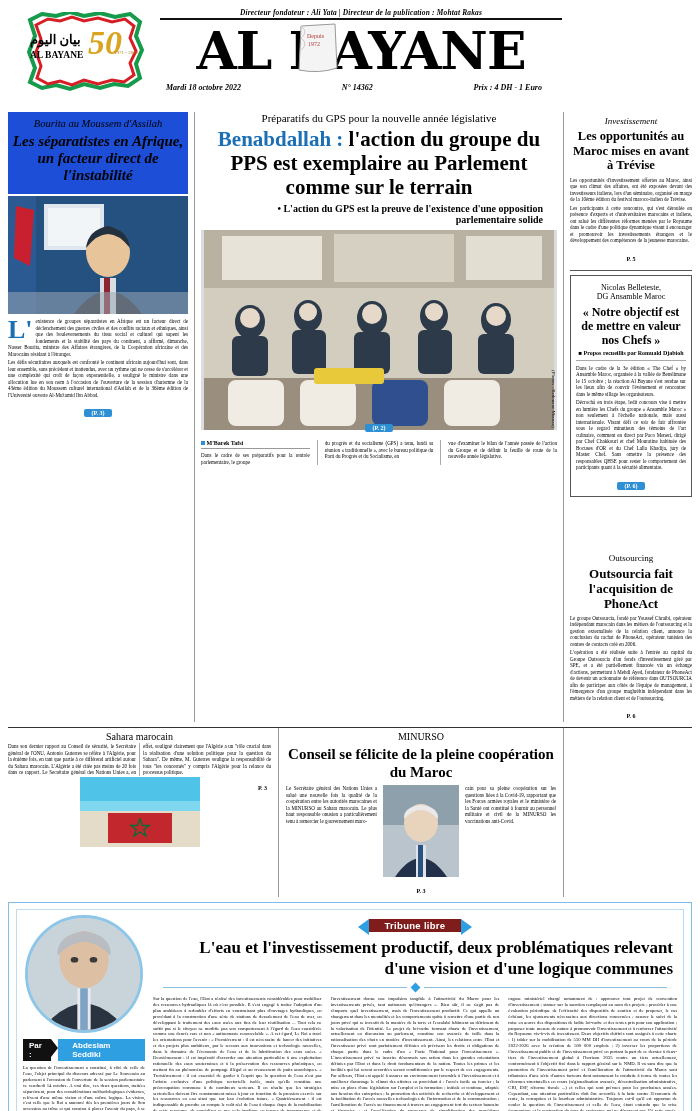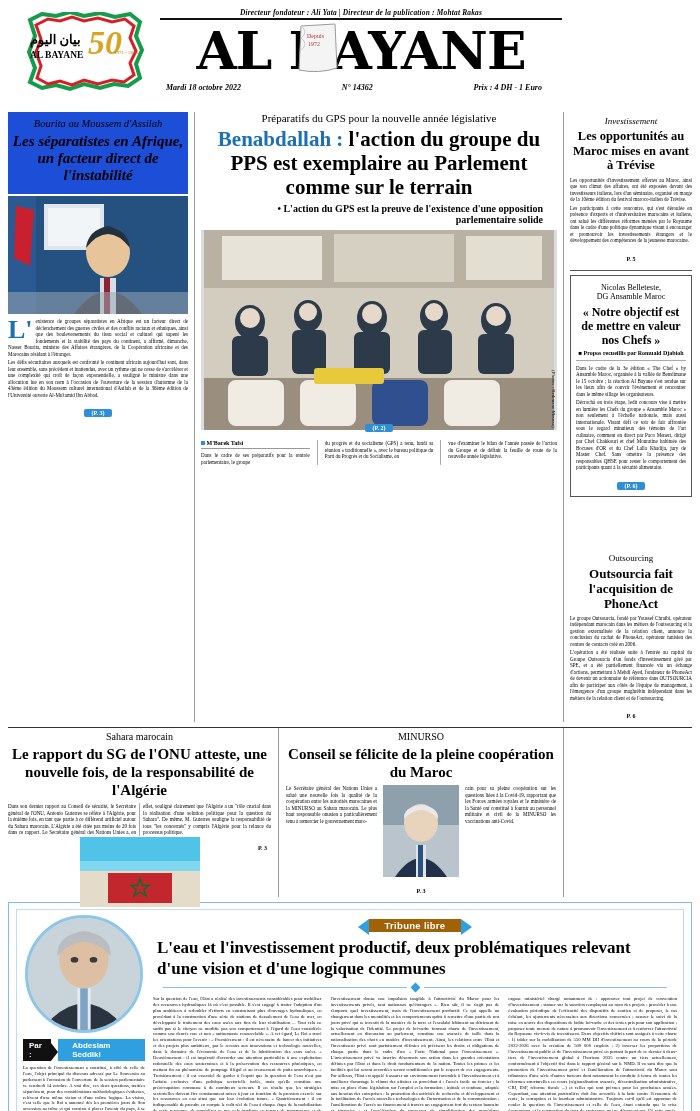--- a/index.html
+++ b/index.html
@@ -56,31 +56,31 @@
   .divider-h { border-top: 1px solid #555; margin: 5px 0 4px; }
   .divider-thin { border-top: .6px solid #aaa; margin: 4px 0; }
 
   .box-right { border: .8px solid #555; padding: 4px 5px; }
   .credit-v { writing-mode: vertical-rl; font-size: 5px; position:absolute; right:1px; bottom:2px; color:#111; }
 
   
   .tribune { border: 1px solid #7fbde6; margin-top: 5px; padding: 6px 7px 5px; background:#fff; }
   .tribune-inner { border: .8px solid #bfdcf1; padding: 5px 6px; display:flex; gap: 8px; }
   .trib-badge-wrap { text-align:center; }
-  .trib-badge { display:inline-block; background:#a16207; color:#fff; font-size:9.5px; font-weight:bold; padding: 1px 16px; position:relative; font-family:"Liberation Sans",sans-serif; letter-spacing:.3px;}
+  .trib-badge { display:inline-block; background:#7f1d1d; color:#fff; font-size:9.5px; font-weight:bold; padding: 1px 16px; position:relative; font-family:"Liberation Sans",sans-serif; letter-spacing:.3px;}
   .trib-badge:before, .trib-badge:after{ content:""; position:absolute; top:0; border:8px solid transparent; }
   .trib-badge:before{ left:-11px; border-right-color:#2e9fe0; border-left:0; border-width: 8px 11px 8px 0;}
   .trib-badge:after{ right:-11px; border-left-color:#2e9fe0; border-right:0; border-width: 8px 0 8px 11px;}
-  .trib-title { text-align:left; font-size: 17px; font-weight: bold; line-height: 21px; padding: 4px 4px 2px; }
+  .trib-title { text-align:right; font-size: 17px; font-weight: bold; line-height: 21px; padding: 4px 4px 2px; }
   .diamond-rule { display:flex; align-items:center; gap:5px; padding: 3px 10px 5px;}
   .diamond-rule .ln { flex:1; border-top:.7px solid #8bbfe0; }
   .diamond { width:7px;height:7px;background:#2e9fe0;transform:rotate(45deg); }
   .author-pic { width: 122px; flex: 0 0 122px; }
   .author-circle { width:118px;height:118px;border-radius:50%;border:3px solid #8ec6e8;background:#cfd8de;overflow:hidden;position:relative;margin:0 auto;}
-  .par-bar { display:flex; align-items:flex-end; justify-content:center; margin: 6px auto 4px; }
+  .par-bar { display:flex; align-items:flex-start; justify-content:center; margin: 6px auto 4px; }
   .par-dark { background:#111; color:#fff; font-size:8px; font-weight:bold; padding:2px 6px; font-family:"Liberation Sans",sans-serif;}
   .par-blue { background:#2e9fe0; color:#fff; font-size:8px; font-weight:bold; padding:2px 10px 2px 14px; font-family:"Liberation Sans",sans-serif;}
   .par-tri { width:0;height:0;border-top:9px solid transparent;border-bottom:9px solid transparent;border-left:7px solid #111;}
 
   .tiny-just { font-size: 4.7px; line-height: 5.9px; text-align: justify; }
 </style>
 </head>
 <body>
 
 <div class="page">
@@ -262,21 +262,20 @@
           <span class="ptxt">P. 6</span>
         </div>
       </div>
     </div>
   </div>
 
   <div style="border-top:1.2px solid #333;margin-top:5px;display:flex;">
 
     <div style="width:270px;flex:0 0 270px;padding-right:7px;">
       <div class="kicker" style="font-size:10px;">Sahara marocain</div>
-      <div style="text-align:center;font-weight:bold;font-size:15px;line-height:18px;padding:2px 0 4px;">Le rapport du SG de l'ONU atteste, une nouvelle fois, de la responsabilité de l'Algérie</div>
       <div style="position:relative;">
         <div class="cols2 body-text">
           <span>Dans son dernier rapport au Conseil de sécurité, le Secrétaire général de l'ONU, Antonio Guterres se réfère à l'Algérie, pour la énième fois, en tant que partie à ce différend artificiel autour du Sahara marocain. L'Algérie a été citée pas moins de 20 fois dans ce rapport. Le Secrétaire général</span>
           <span>des Nations Unies a, en effet, souligné clairement que l'Algérie a un "rôle crucial dans la réalisation d'une solution politique pour la question du Sahara". De même, M. Guterres souligne la responsabilité de tous "les concernés" y compris l'Algérie pour la relance du processus politique.</span>
         </div>
         <div style="position:absolute;left:72px;top:34px;width:120px;height:70px;">
           <svg viewBox="0 0 120 70" style="width:100%;height:100%;display:block">
             <rect width="120" height="24" fill="#4fc3e8"></rect>
             <rect y="24" width="120" height="10" fill="#7fd8f0"></rect>
             <rect y="34" width="120" height="36" fill="#e4dcc8"></rect>

